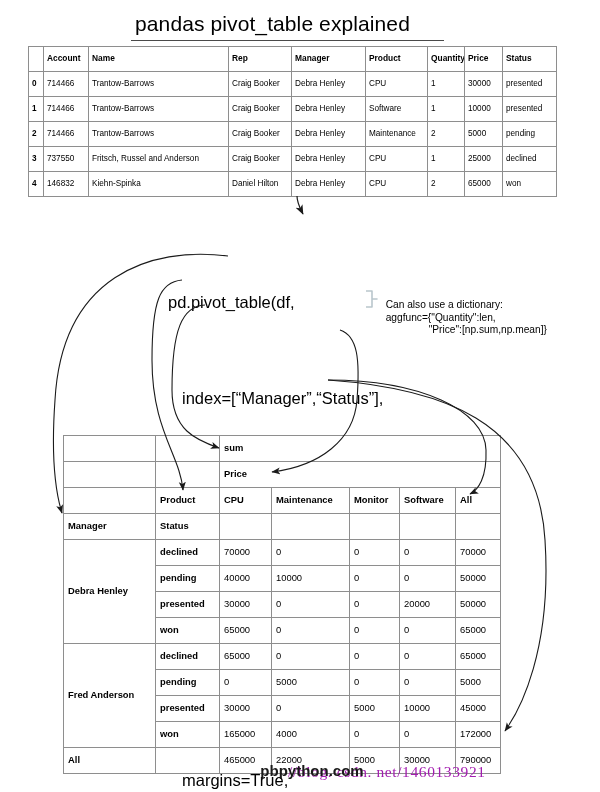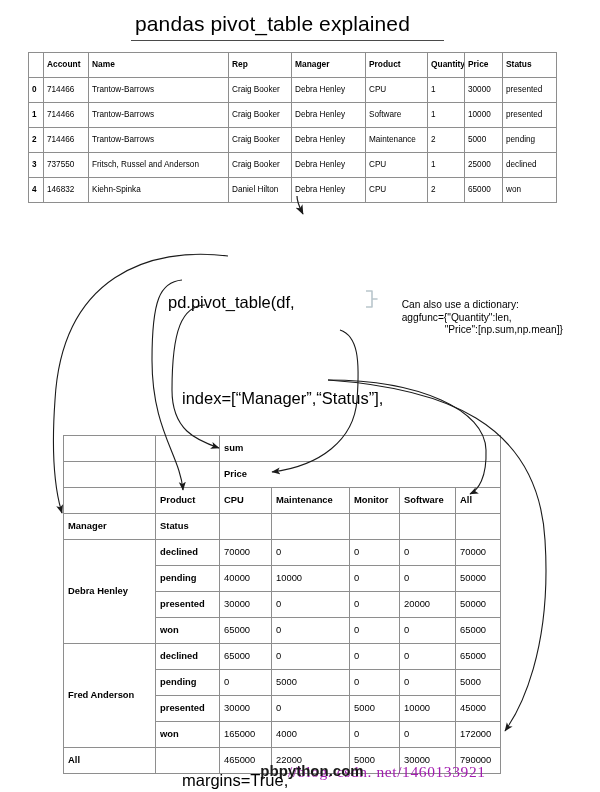--- a/index.html
+++ b/index.html
@@ -49,21 +49,21 @@
     text-align: left;
     vertical-align: middle;
     white-space: nowrap;
     overflow: hidden;
     font-weight: normal;
   }
 
   
   #df-table {
     left: 28px;
-    top: 52px;
+    top: 46px;
     width: 528px;
     font-size: 8.2px;
     line-height: 1.1;
   }
   #df-table td, #df-table th { height: 24px; }
   #df-table thead th { font-weight: bold; font-size: 8.4px; }
   #df-table .idx { font-weight: bold; text-align: left; }
 
   
   #pivot-table {
@@ -91,21 +91,20 @@
   #code .i2 { padding-left: 18px; }
 
   
   #dict-note {
     position: absolute;
     left: 380px;
     top: 287px;
     font-size: 10.2px;
     line-height: 12.4px;
     white-space: pre;
-    margin-left: 16px;
   }
   #dict-note .dn-ind { padding-left: 43px; }
 
   
   #footer {
     position: absolute;
     left: 12px;
     top: 762px;
     width: 600px;
     text-align: center;

